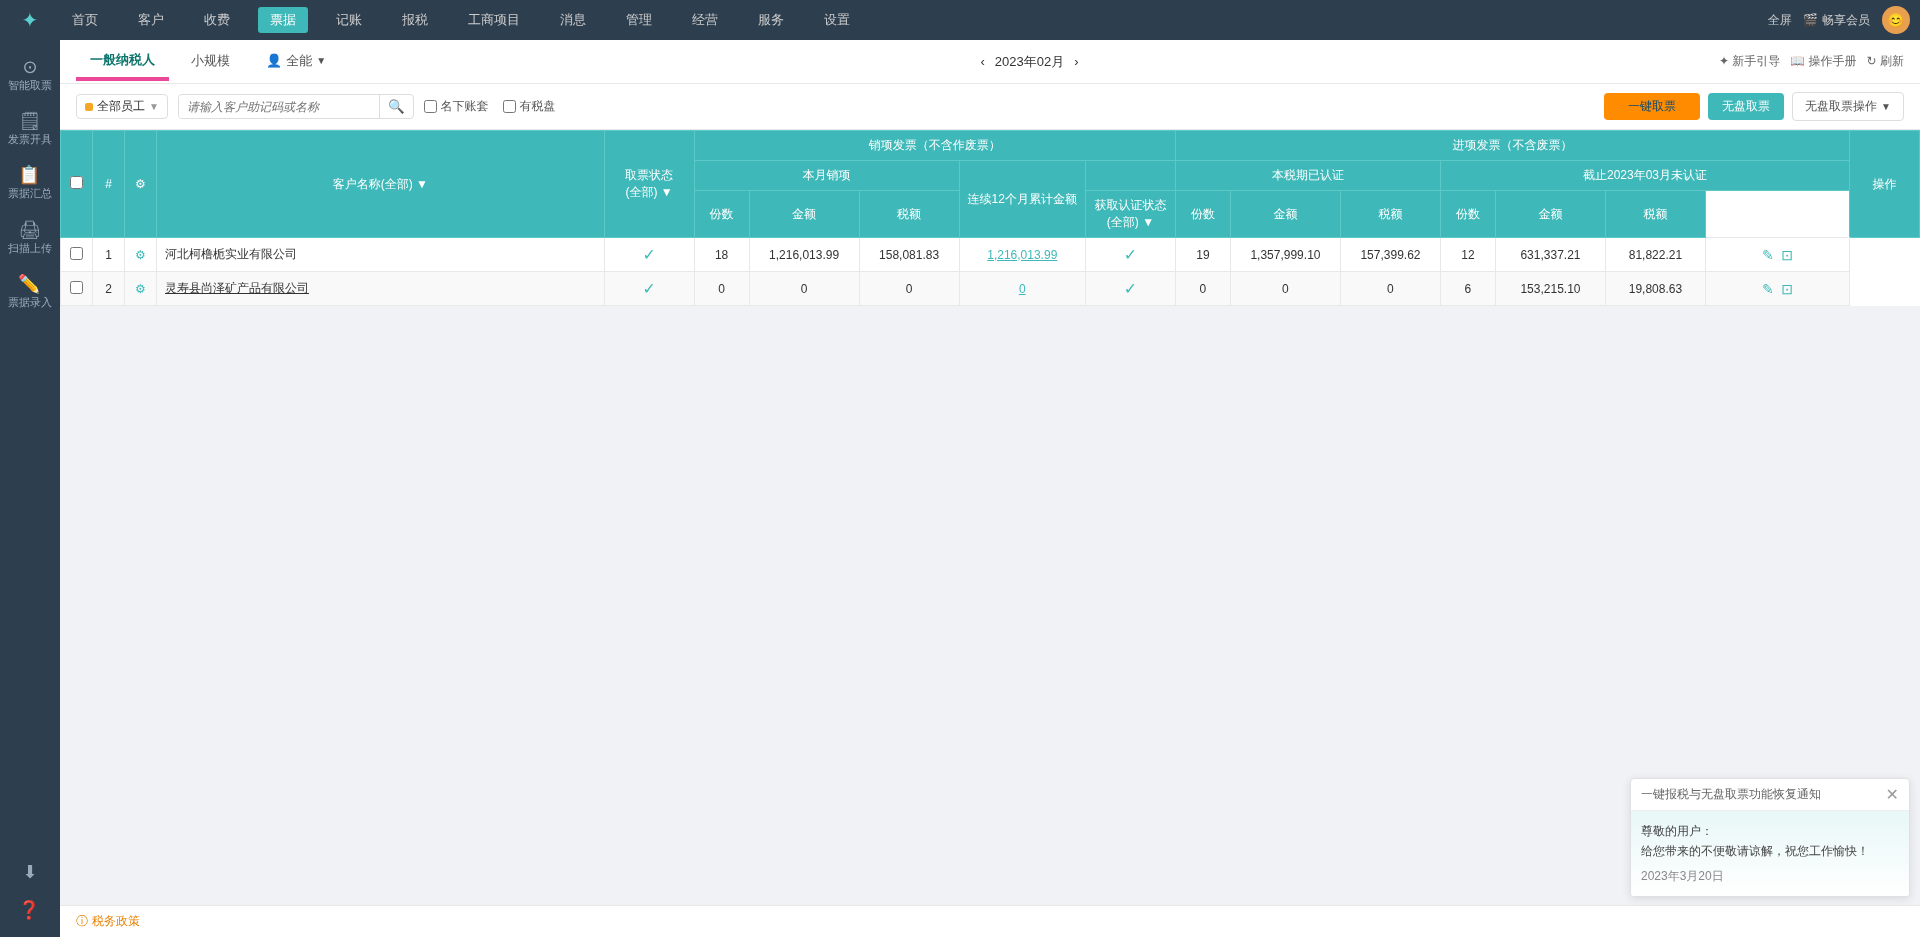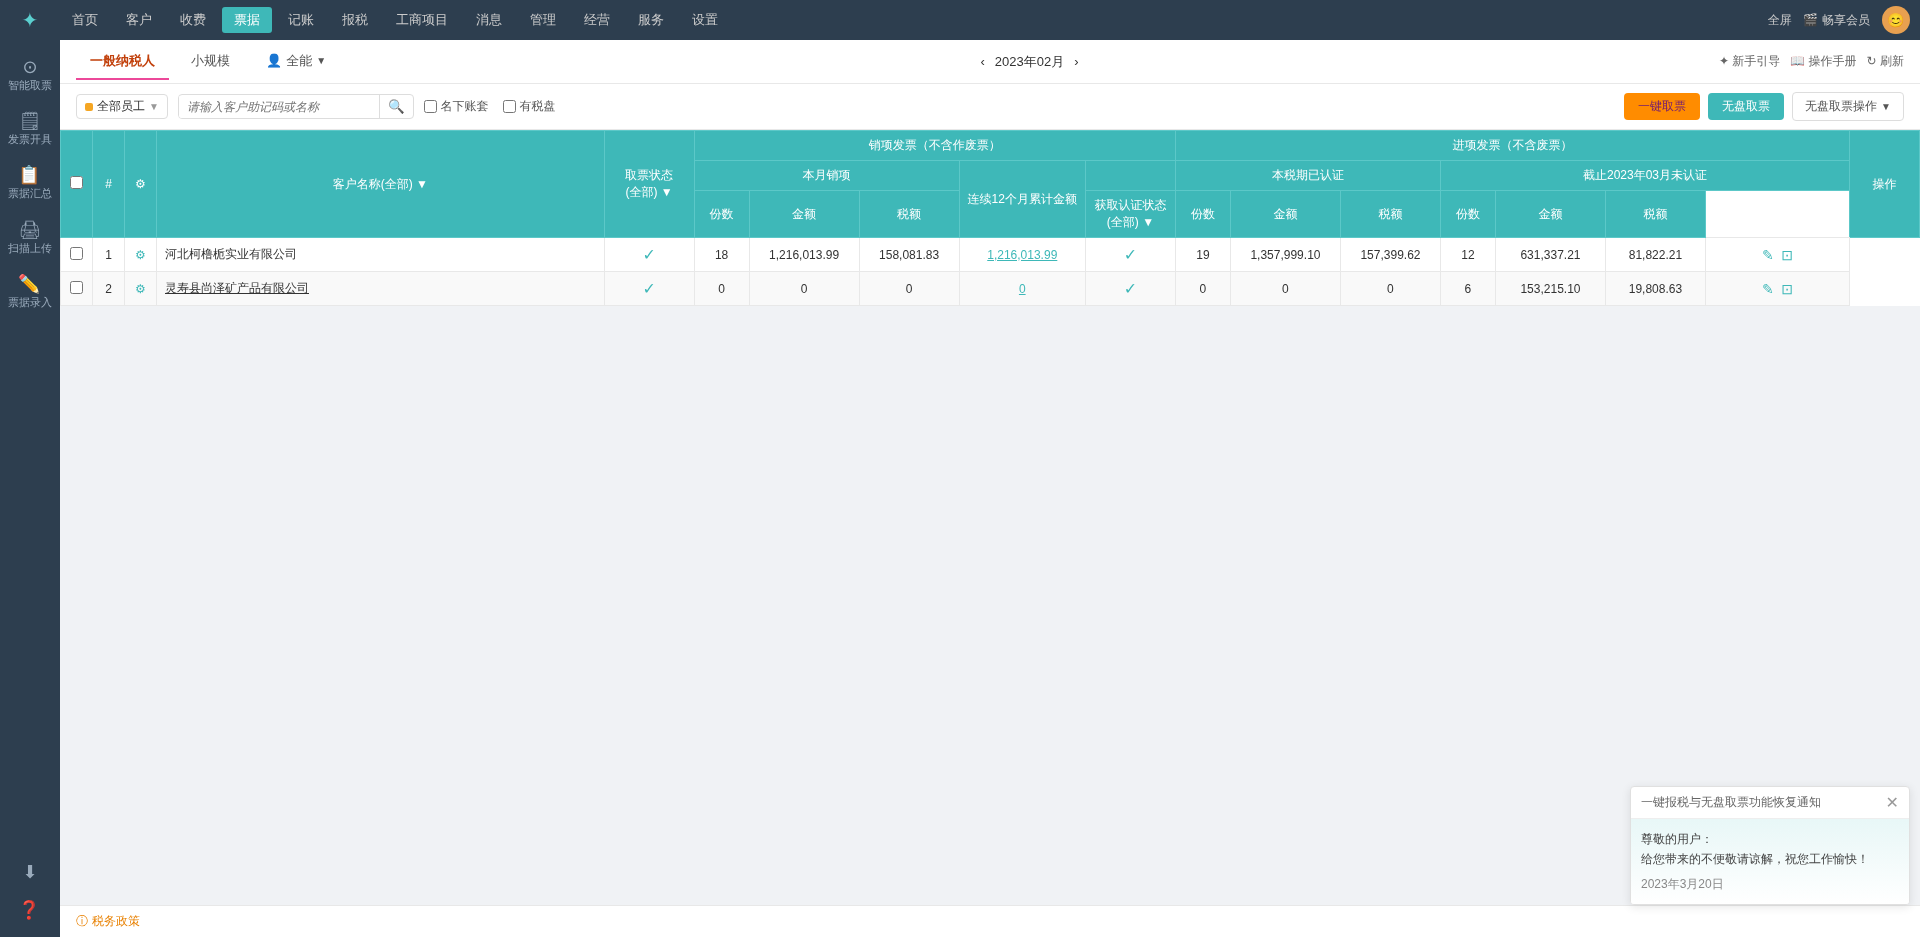--- a/index.html
+++ b/index.html
@@ -24,21 +24,21 @@
       align-items: center;
       justify-content: center;
       color: #5bcfcf;
       font-size: 20px;
       margin-right: 10px;
     }
     .top-nav .nav-items {
       display: flex;
       align-items: center;
       flex: 1;
-      gap: 4px;
+      gap: 16px;
     }
     .top-nav .nav-item {
       padding: 4px 12px;
       cursor: pointer;
       color: #ccc;
       border-radius: 3px;
       font-size: 13px;
       white-space: nowrap;
     }
     .top-nav .nav-item.active {
@@ -135,22 +135,22 @@
       cursor: pointer;
       color: #555;
       border-radius: 4px 4px 0 0;
       font-size: 13px;
       border-bottom: 2px solid transparent;
       display: flex;
       align-items: center;
       gap: 4px;
     }
     .tab-item.active {
-      color: #c2410c;
-      border-bottom: 2px solid #ec4899;
+      color: #0f766e;
+      border-bottom: 4px solid #ec4899;
       font-weight: bold;
     }
     .tab-bar-center {
       flex: 1;
       display: flex;
       align-items: center;
       justify-content: center;
       gap: 10px;
     }
     .tab-bar-right {
@@ -226,23 +226,23 @@
       cursor: pointer;
     }
     .toolbar .btn-group {
       margin-left: auto;
       display: flex;
       align-items: center;
       gap: 8px;
     }
     .btn-orange {
       background: #ff8c00;
-      color: #701a75;
+      color: #0c4a6e;
       border: none;
-      padding: 5px 14px;
+      padding: 5px 24px;
       border-radius: 4px;
       cursor: pointer;
       font-size: 12px;
       white-space: nowrap;
     }
     .btn-teal {
       background: #3eb8b8;
       color: #fff;
       border: none;
       padding: 5px 14px;
@@ -310,21 +310,21 @@
     .action-icon {
       color: #3eb8b8;
       cursor: pointer;
       font-size: 14px;
       margin: 0 2px;
     }
 
     
     .notice-popup {
       position: fixed;
-      bottom: 32px;
+      bottom: 40px;
       right: 10px;
       width: 280px;
       background: #fff;
       border: 1px solid #e0e0e0;
       border-radius: 4px;
       box-shadow: 0 2px 10px rgba(0,0,0,0.1);
       z-index: 200;
       overflow: hidden;
     }
     .notice-header {

